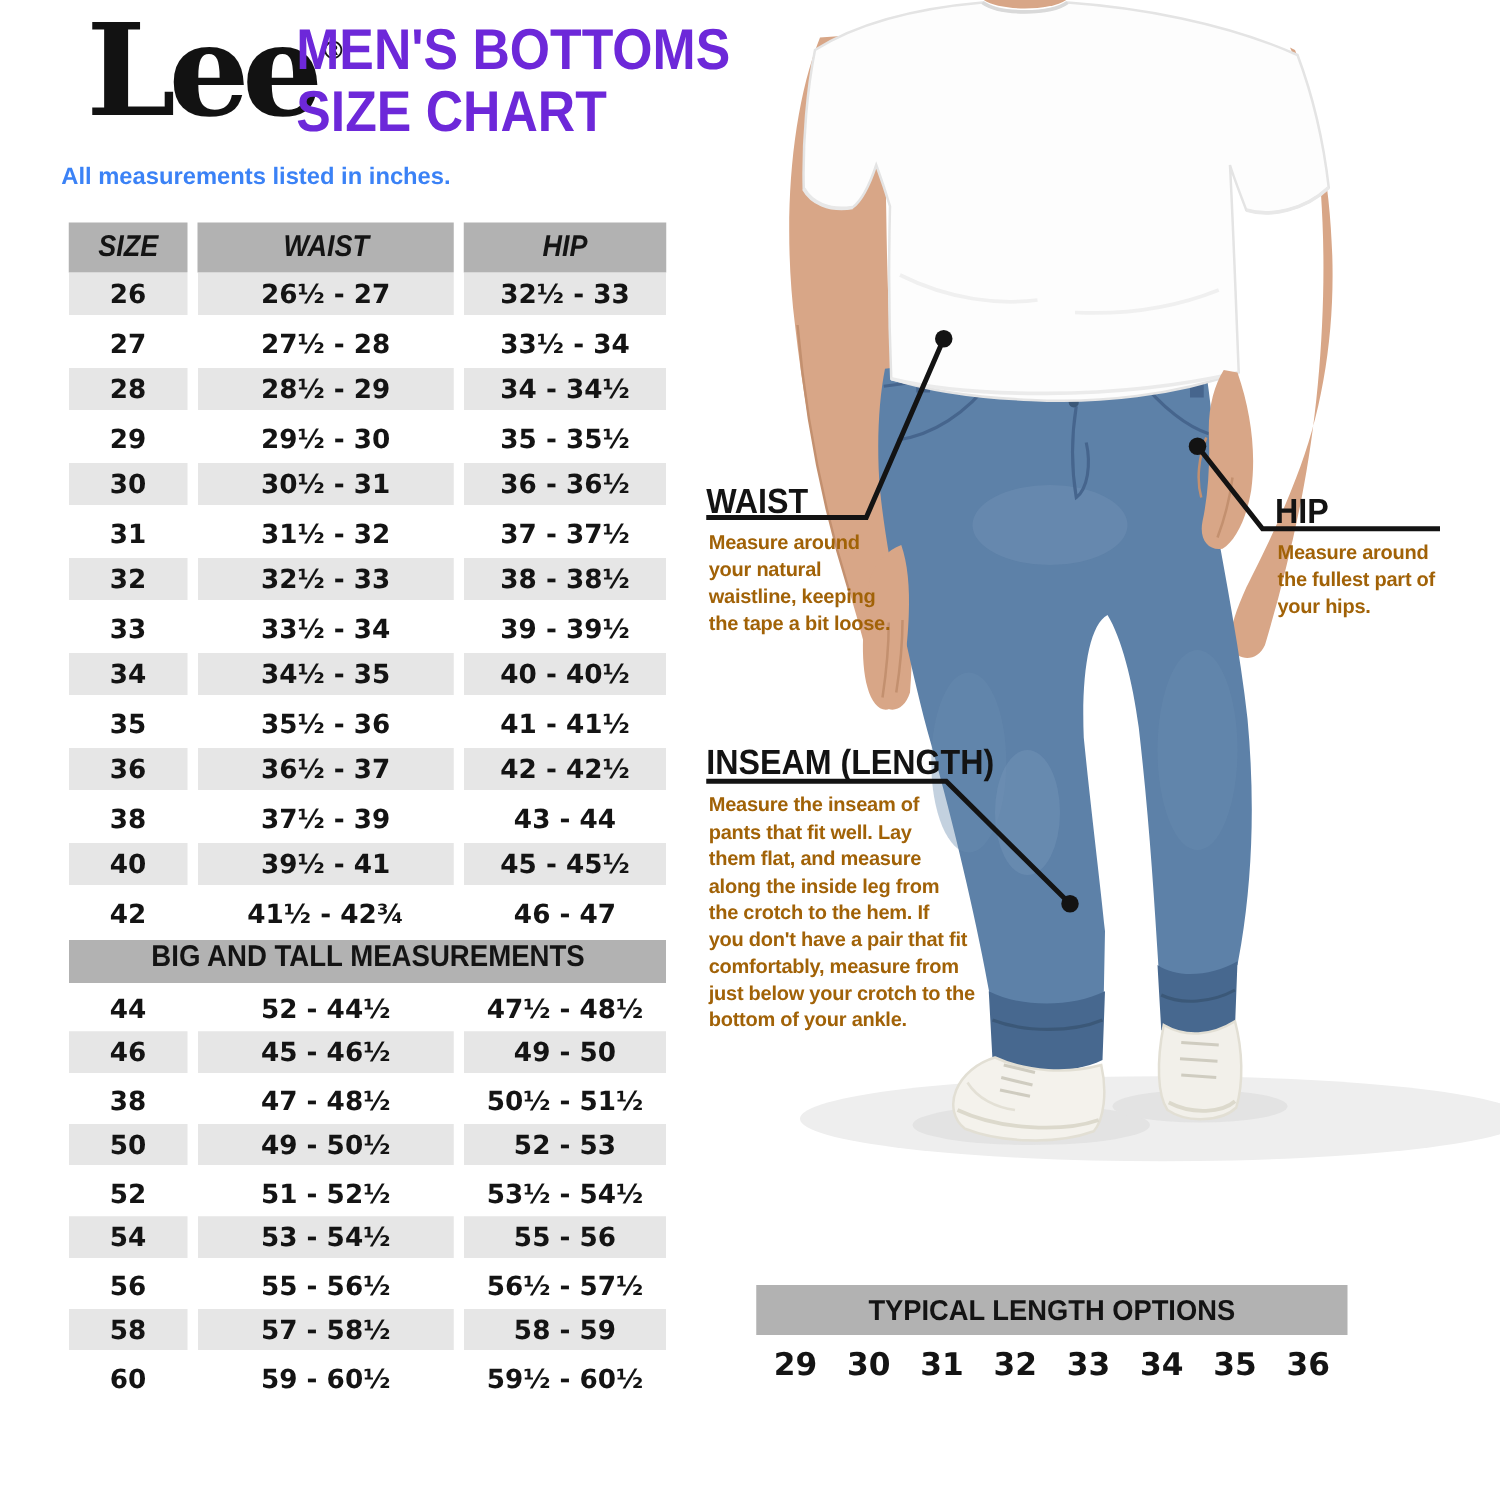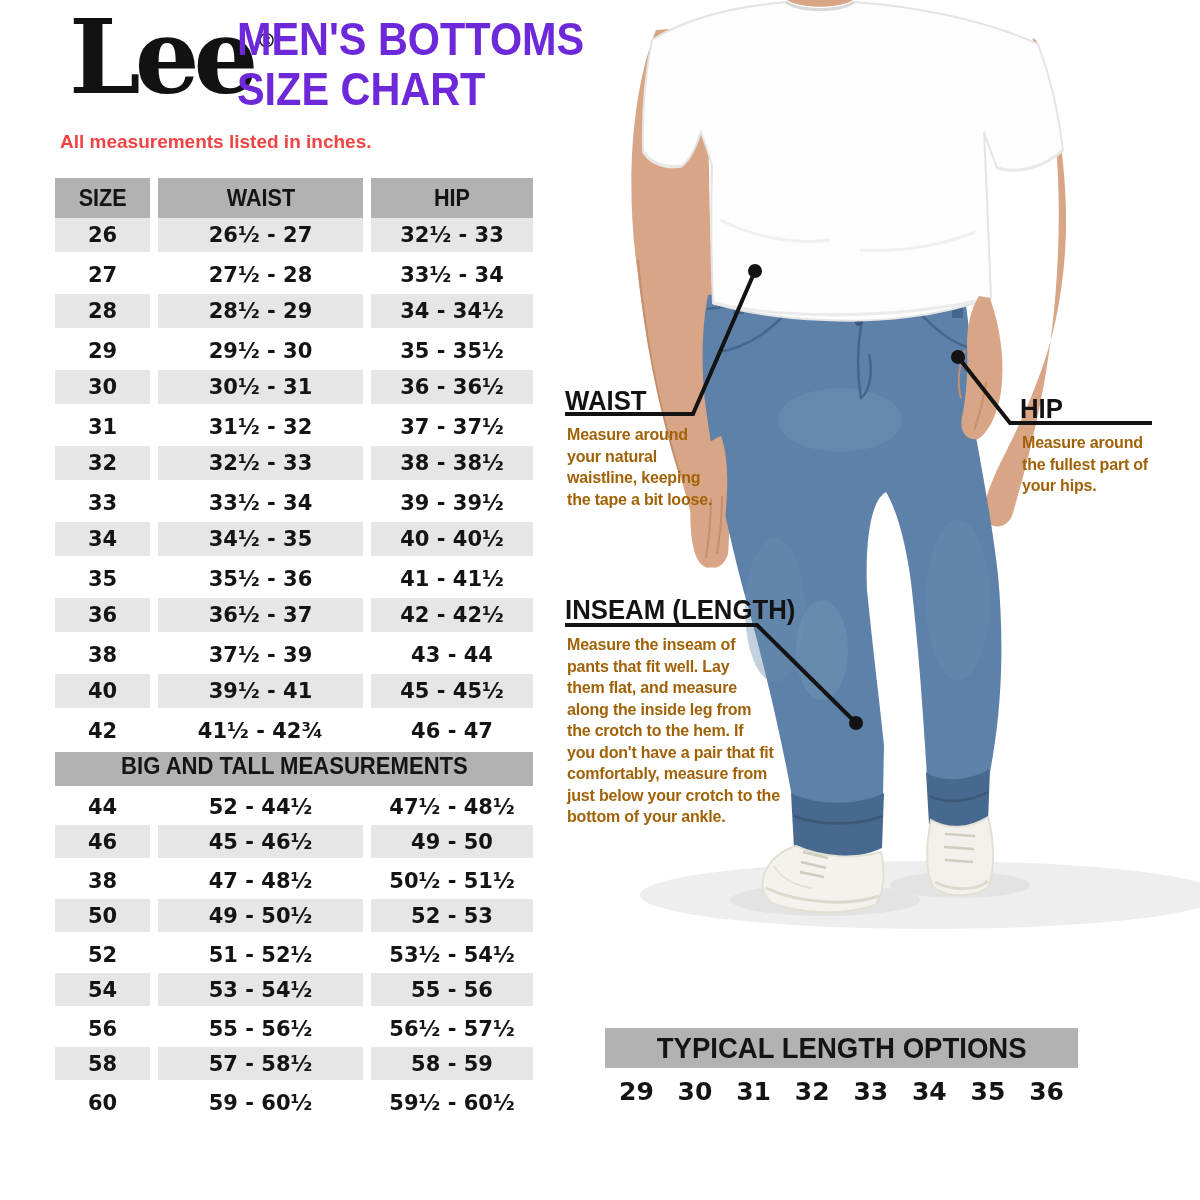--- a/index.html
+++ b/index.html
@@ -7,28 +7,28 @@
           font-family:"DejaVu Sans",sans-serif;color:#141414;}
   
   .logo{position:absolute;left:45px;top:6px;margin-left:24px;}
   .logo .lee{font-family:"DejaVu Serif",serif;font-weight:bold;font-size:102px;line-height:1;
              letter-spacing:-6px;color:#121212;}
   .logo sup{position:absolute;top:22px;right:-24px;font-size:20px;font-family:"DejaVu Sans",sans-serif;
             font-weight:bold;}
   .title{position:absolute;left:237px;top:14px;font-family:"Liberation Sans",sans-serif;
          font-weight:bold;font-size:46px;line-height:1.09;color:#6d28d9;}
   .t-line{transform:scaleX(0.9);transform-origin:left center;white-space:nowrap;}
-  .note{position:absolute;left:60px;top:131px;font-family:"Liberation Sans",sans-serif;
-        font-weight:bold;font-size:19px;color:#ef4444;}
+  .note{position:absolute;left:49px;top:131px;font-family:"Liberation Sans",sans-serif;
+        font-weight:bold;font-size:19px;color:#3b82f6;}
   
   .table{position:absolute;left:55px;top:178px;width:478px;}
   .thead,.trow{display:grid;grid-template-columns:95px 205px 162px;column-gap:8px;}
   .thead{height:40px;}
   .hcell{background:#b2b2b2;display:flex;align-items:center;justify-content:center;
-         font-family:"Liberation Sans",sans-serif;font-weight:bold;font-size:24px;}
+         font-family:"Liberation Sans",sans-serif;font-weight:bold;font-size:24px;font-style:italic;}
   .hcell .cond{display:inline-block;transform:scaleX(0.9);}
   .trow{height:38px;}
   .trow.bt{height:37px;}
   .cell{display:flex;align-items:center;justify-content:center;height:100%;
         font-weight:bold;font-size:21px;box-sizing:border-box;white-space:nowrap;}
   .stripe .cell{background:#e6e6e6;background-clip:content-box;padding-top:0;padding-bottom:4px;}
   .section-head{height:38px;display:flex;align-items:flex-start;justify-content:center;
         background:#b2b2b2;background-clip:content-box;padding:2px 0;box-sizing:border-box;
         font-family:"Liberation Sans",sans-serif;font-weight:bold;font-size:24px;}
   .section-head .cond{display:inline-block;transform:scaleX(0.92);}
@@ -44,21 +44,21 @@
             white-space:pre-line;z-index:7;}
   .al-waist{left:565px;top:385px;}
   .at-waist{left:567px;top:424px;width:180px;}
   .al-hip{left:1020px;top:393px;}
   .at-hip{left:1022px;top:432px;width:180px;}
   .al-inseam{left:565px;top:594px;}
   .at-inseam{left:567px;top:634px;width:230px;}
   
   .lengths{position:absolute;left:605px;top:1028px;width:473px;}
   .lengths .bar{height:40px;background:#b2b2b2;display:flex;align-items:center;justify-content:center;
-        font-family:"Liberation Sans",sans-serif;font-weight:bold;font-size:29px;}
+        font-family:"Liberation Sans",sans-serif;font-weight:bold;font-size:23px;}
   .lengths .bar .cond{display:inline-block;transform:scaleX(0.95);}
   .lengths .nums{display:flex;justify-content:space-between;padding:0 14px;margin-top:9px;
         font-weight:bold;font-size:25px;}
 </style>
 </head>
 <body>
 
 <div class="canvas">
 
   <div class="logo">

